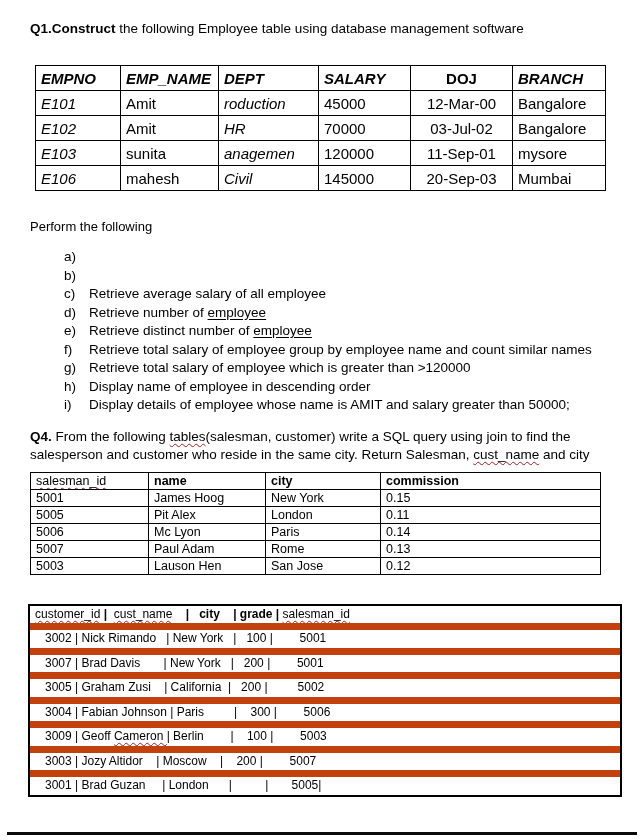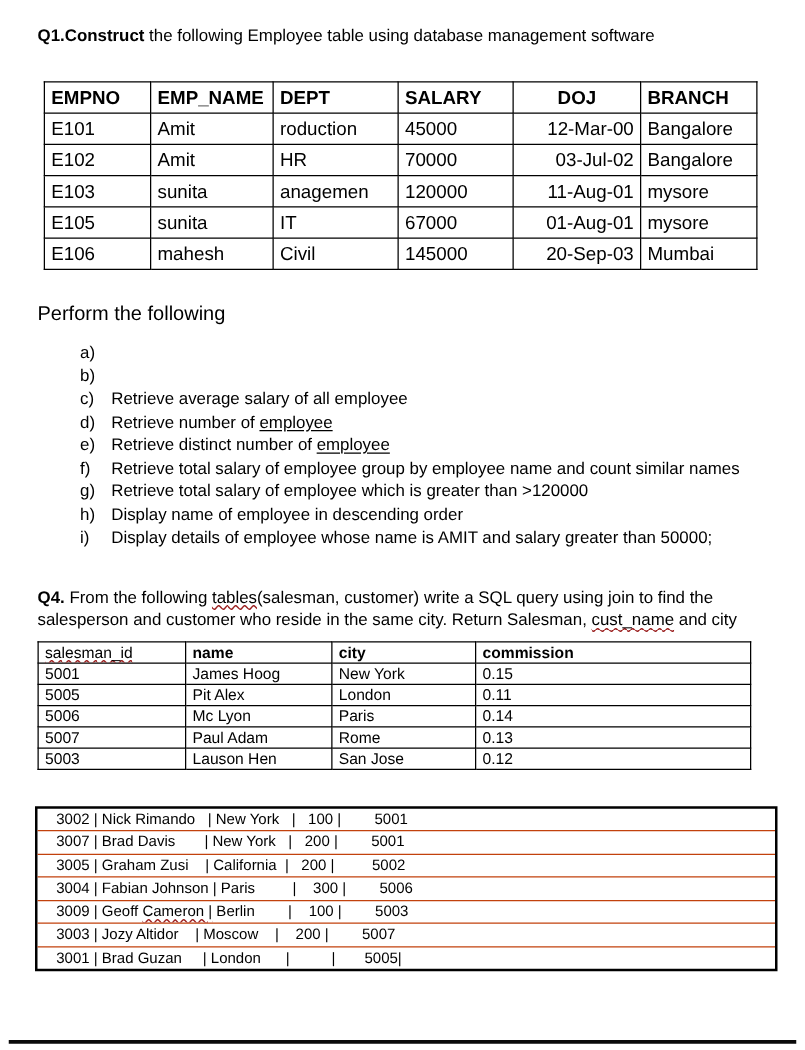--- a/index.html
+++ b/index.html
@@ -23,43 +23,43 @@
   .seg.bsq{font-weight:normal;text-decoration-line:underline;text-decoration-style:wavy;text-decoration-color:#9b2020;text-decoration-thickness:1px;text-underline-offset:2px;}
 
   table{border-collapse:collapse;table-layout:fixed;}
 
   .emp{margin:28px 0 0 5px;width:570px;}
   .emp th,.emp td{
     border:1px solid #000;height:24px;padding:0 5px;
     font-size:15px;white-space:nowrap;overflow:hidden;
   }
   .emp th{font-weight:bold;}
-  .al-l{text-align:left;}
+  .al-l{text-align:left;font-style:italic;}
   .al-c{}
-  .al-r{text-align:right;}
-
-  .perform{margin:27px 0 0 0;font-size:16px;line-height:17px;}
+  .al-r{text-align:center;}
+
+  .perform{margin:27px 0 0 0;font-size:13px;line-height:17px;}
 
   .tasks{margin:13px 0 0 34px;font-size:13.5px;}
   .task{display:flex;line-height:18.5px;}
   .task .marker{width:25px;flex:0 0 25px;}
 
-  .q4{margin:29px 0 0 0;font-size:13.5px;line-height:18px;width:600px;}
+  .q4{margin:13px 0 0 0;font-size:13.5px;line-height:18px;width:600px;}
 
   .sales{margin:8px 0 0 0;width:570px;}
   .sales th,.sales td{
     border:1px solid #000;height:16px;padding:0 5px;
     font-size:12.5px;text-align:left;font-weight:normal;
     white-space:nowrap;overflow:hidden;
   }
 
   .cust{margin:29px 0 0 -2px;width:590px;border:2px solid #000;}
   .cust .line{
     font-size:12px;line-height:17.5px;white-space:pre;
-    padding-left:5px;border-top:1px solid #c2410c;
+    padding-left:5px;border-top:7px solid #c2410c;
     overflow:hidden;
   }
   .cust .line:first-child{border-top:none;}
 
   .bottom-rule{
     position:absolute;left:7px;right:7px;bottom:5px;
     border-top:3px solid #0a0a0a;height:0;
   }
 </style>
 </head>
@@ -103,29 +103,21 @@
           <td class="al-l">HR</td>
           <td class="al-c">70000</td>
           <td class="al-r">03-Jul-02</td>
           <td class="al-c">Bangalore</td>
         </tr>
         <tr>
           <td class="al-l">E103</td>
           <td class="al-c">sunita</td>
           <td class="al-l">anagemen</td>
           <td class="al-c">120000</td>
-          <td class="al-r">11-Aug-01</td>
-          <td class="al-c">mysore</td>
-        </tr>
-        <tr>
-          <td class="al-l">E105</td>
-          <td class="al-c">sunita</td>
-          <td class="al-l">IT</td>
-          <td class="al-c">67000</td>
-          <td class="al-r">01-Aug-01</td>
+          <td class="al-r">11-Sep-01</td>
           <td class="al-c">mysore</td>
         </tr>
         <tr>
           <td class="al-l">E106</td>
           <td class="al-c">mahesh</td>
           <td class="al-l">Civil</td>
           <td class="al-c">145000</td>
           <td class="al-r">20-Sep-03</td>
           <td class="al-c">Mumbai</td>
         </tr>
@@ -216,20 +208,21 @@
         <tr>
           <td><span class="seg ">5003</span></td>
           <td><span class="seg ">Lauson Hen</span></td>
           <td><span class="seg ">San Jose</span></td>
           <td><span class="seg ">0.12</span></td>
         </tr>
       </tbody>
   </table>
 
   <div class="cust">
+      <div class="line"><span class="seg bsq">customer_id</span><span class="seg b"> |  </span><span class="seg bsq">cust_name</span><span class="seg b">    |   city    | grade | </span><span class="seg bsq">salesman_id</span></div>
       <div class="line"><span class="seg ">   3002 | Nick Rimando   | New York   |   100 |        5001</span></div>
       <div class="line"><span class="seg ">   3007 | Brad Davis       | New York   |   200 |        5001</span></div>
       <div class="line"><span class="seg ">   3005 | Graham Zusi    | California  |   200 |         5002</span></div>
       <div class="line"><span class="seg ">   3004 | Fabian Johnson | Paris         |    300 |        5006</span></div>
       <div class="line"><span class="seg ">   3009 | Geoff </span><span class="seg sq">Cameron |</span><span class="seg "> Berlin        |    100 |        5003</span></div>
       <div class="line"><span class="seg ">   3003 | Jozy Altidor    | Moscow    |    200 |        5007</span></div>
       <div class="line"><span class="seg ">   3001 | Brad Guzan     | London      |          |       5005|</span></div>
     </div>
 
 </div>

